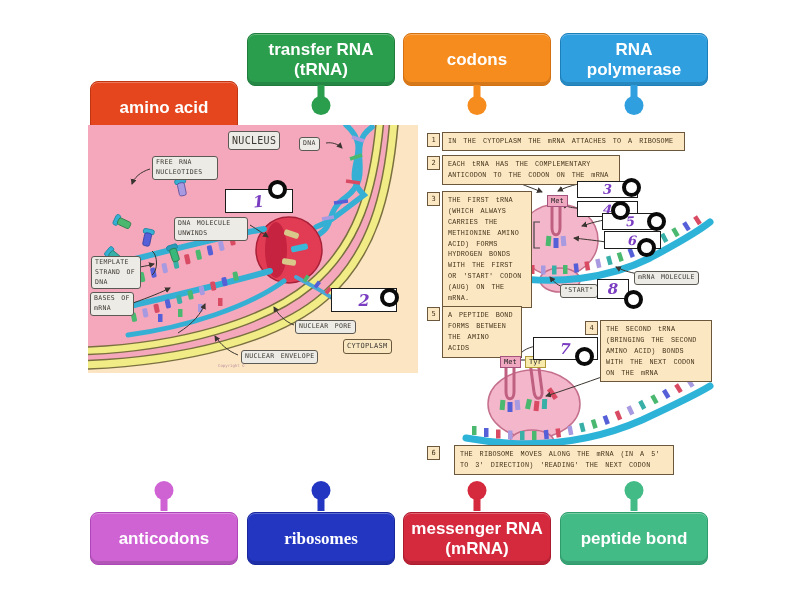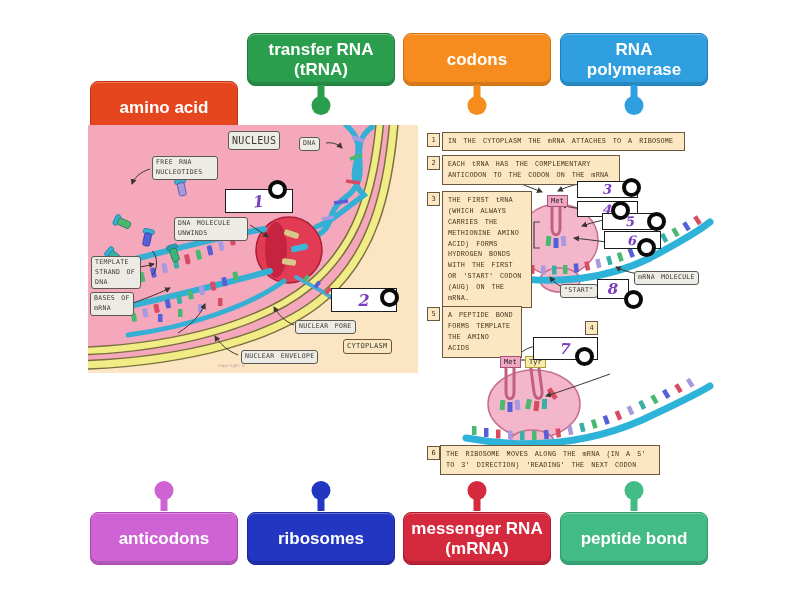--- a/index.html
+++ b/index.html
@@ -78,21 +78,21 @@
       </div>
   </div>
 
   <div class="chip-wrap bot" style="left: 90px; top: 512px; --c: #cf63d4; --b: #ad46b6;">
     <div class="chip">anticodons</div>
     <div class="pin">
         <div class="ball"></div>
         <div class="stem"></div>
       </div>
   </div>
-  <div class="chip-wrap bot" style="left: 247px; top: 512px; --c: #2336c2; --b: #18279c;">
+  <div class="chip-wrap bot" style="left: 247px; top: 512px; font-family: Liberation Serif, serif; --c: #2336c2; --b: #18279c;">
     <div class="chip">ribosomes</div>
     <div class="pin">
         <div class="ball"></div>
         <div class="stem"></div>
       </div>
   </div>
   <div class="chip-wrap bot" style="left: 403px; top: 512px; --c: #d5293e; --b: #ad1c2e;">
     <div class="chip">messenger RNA (mRNA)</div>
     <div class="pin">
         <div class="ball"></div>
@@ -226,24 +226,25 @@
   <div class="tinylabel" style="left:241px;top:350px">NUCLEAR ENVELOPE</div>
   <div class="copyright" style="left:218px;top:363px">Copyright ©</div>
 
   <div class="step-tag" style="left:427px;top:133px">1</div>
   <div class="step-box" style="left:442px;top:132px;width:243px">IN THE CYTOPLASM THE mRNA ATTACHES TO A RIBOSOME</div>
   <div class="step-tag" style="left:427px;top:156px">2</div>
   <div class="step-box" style="left:442px;top:155px;width:178px">EACH tRNA HAS THE COMPLEMENTARY ANTICODON TO THE CODON ON THE mRNA</div>
   <div class="step-tag" style="left:427px;top:192px">3</div>
   <div class="step-box" style="left:442px;top:191px;width:90px">THE FIRST tRNA (WHICH ALWAYS CARRIES THE METHIONINE AMINO ACID) FORMS HYDROGEN BONDS WITH THE FIRST OR 'START' CODON (AUG) ON THE mRNA.</div>
   <div class="step-tag" style="left:585px;top:321px">4</div>
+  <div class="step-box" style="left:600px;top:320px;width:112px">THE SECOND tRNA (BRINGING THE SECOND AMINO ACID) BONDS WITH THE NEXT CODON ON THE mRNA</div>
   <div class="step-tag" style="left:427px;top:307px">5</div>
-  <div class="step-box" style="left:442px;top:306px;width:80px">A PEPTIDE BOND FORMS TEMPLATE THE AMINO ACIDS</div>
+  <div class="step-box" style="left:442px;top:306px;width:80px">A PEPTIDE BOND FORMS BETWEEN THE AMINO ACIDS</div>
   <div class="step-tag" style="left:427px;top:446px">6</div>
-  <div class="step-box" style="left:440px;top:445px;width:220px">THE RIBOSOME MOVES ALONG THE mRNA (IN A 5' TO 3' DIRECTION) 'READING' THE NEXT CODON</div>
+  <div class="step-box" style="left:454px;top:445px;width:220px">THE RIBOSOME MOVES ALONG THE mRNA (IN A 5' TO 3' DIRECTION) 'READING' THE NEXT CODON</div>
 
   <svg width="215" height="127" viewBox="0 0 215 127" style="left:500px;top:178px">
     <defs>
         <marker id="ah2" markerWidth="7" markerHeight="7" refX="5" refY="3" orient="auto">
           <path d="M0,0 L6,3 L0,6 Z" fill="#3a3530"></path>
         </marker>
       </defs>
     <ellipse cx="58" cy="62" rx="40" ry="36" fill="#f4b6ca" stroke="#c4708c" stroke-width="1.5"></ellipse>
     <ellipse cx="60" cy="102" rx="20" ry="12" fill="#f4b6ca" stroke="#c4708c" stroke-width="1.5"></ellipse>
     <path d="M4,98 C55,108 110,100 150,80 C180,64 200,52 210,44" stroke="#2db3d8" stroke-width="7" fill="none" stroke-linecap="round"></path>

